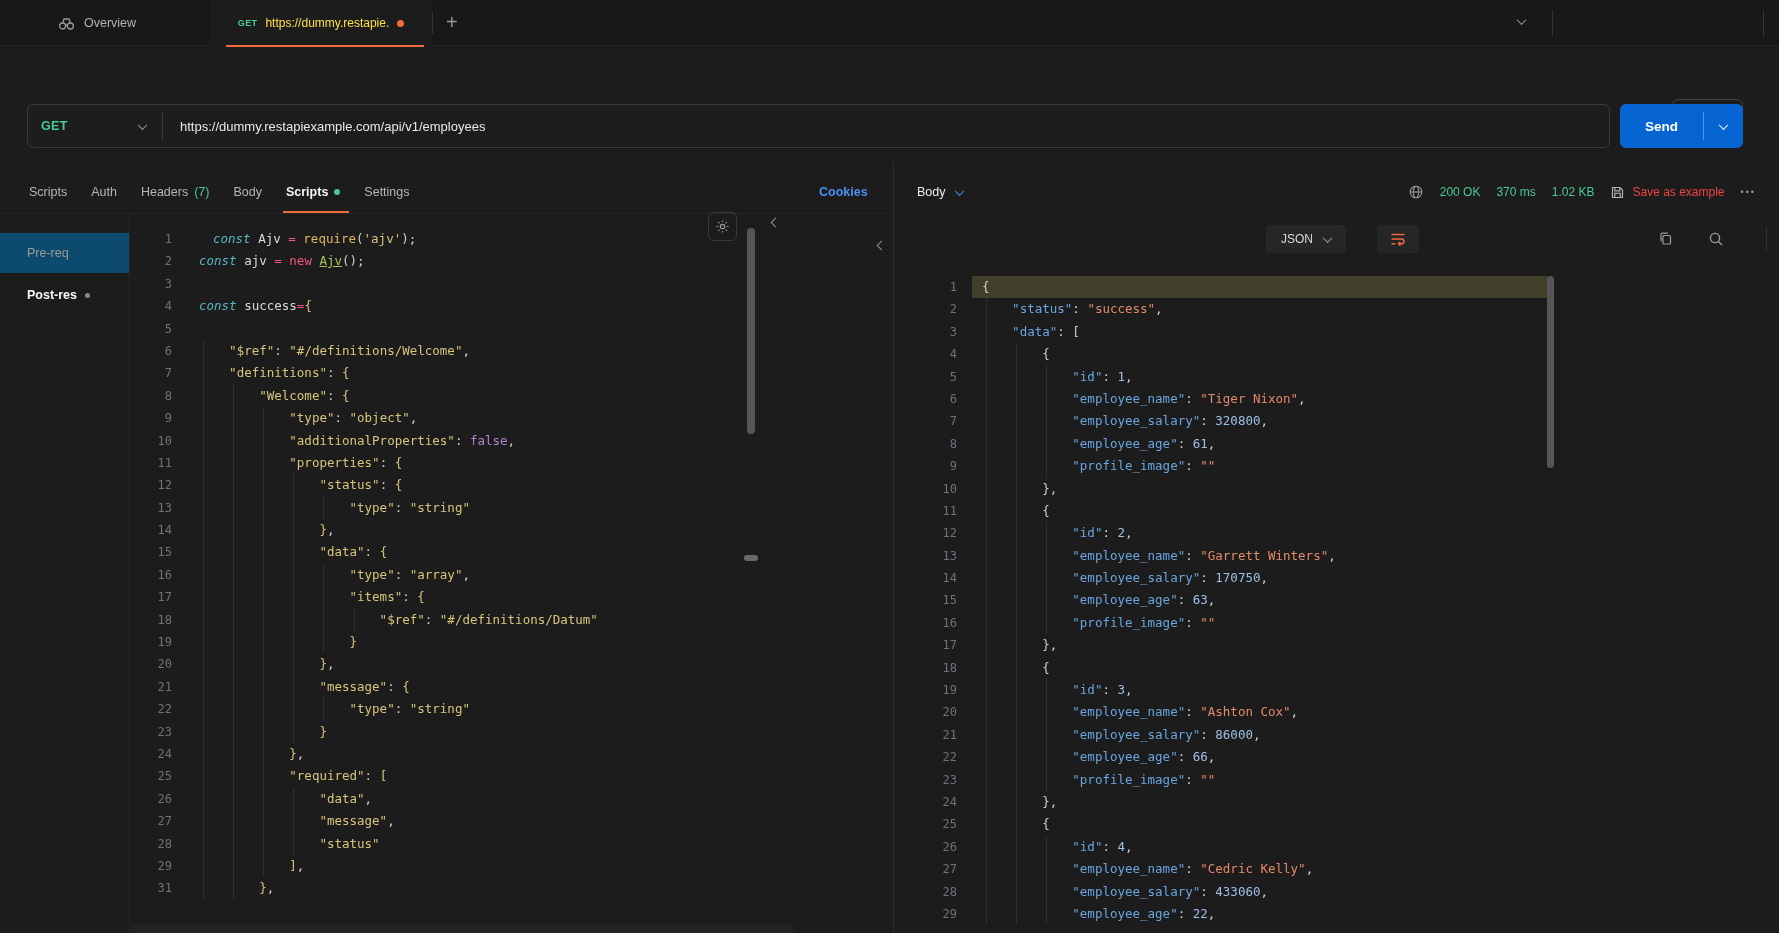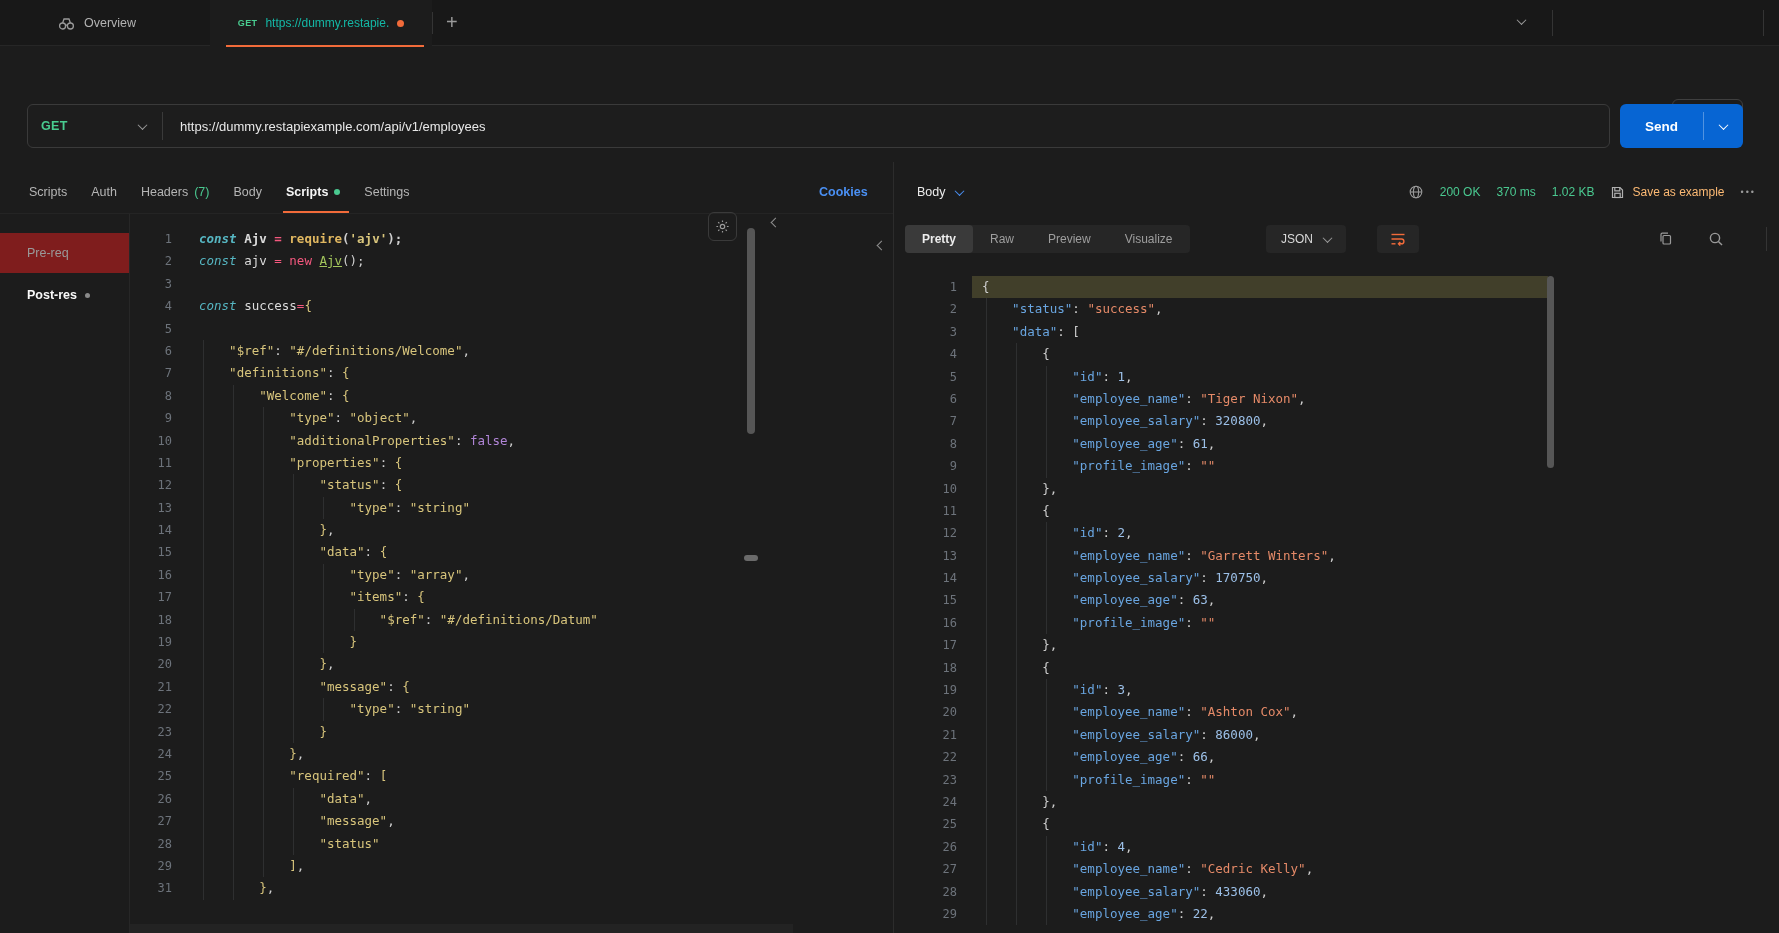--- a/index.html
+++ b/index.html
@@ -16,21 +16,21 @@
   .vdiv{position:absolute;width:1px;background:#343434}
 
   
   .topbar{position:absolute;left:0;top:0;width:1779px;height:46px;background:var(--bar);border-bottom:1px solid #262626}
   .tab-overview{position:absolute;left:58px;top:0;height:46px;display:flex;align-items:center;gap:9px;
     color:#b3b3b3;font-size:12.5px;cursor:pointer}
   .tab-request{position:absolute;left:210px;top:0;width:222px;height:46px;background:var(--bg);
     display:flex;align-items:center;justify-content:center;gap:8px;cursor:pointer}
   .tab-request::after{content:"";position:absolute;left:16px;right:8px;bottom:-1px;height:2px;background:var(--orange)}
   .method-mini{color:var(--get);font-size:9px;font-weight:bold;letter-spacing:.4px}
-  .tab-title{color:#14b8a6;font-size:12px}
+  .tab-title{color:#fde047;font-size:12px}
   .dot-unsaved{width:7px;height:7px;border-radius:50%;background:var(--orange)}
   .tab-plus{position:absolute;left:446px;top:0;height:44px;display:flex;align-items:center;
     color:var(--dim);font-size:20px;font-weight:300;cursor:pointer}
   .pane-toggle{position:absolute;left:1518px;top:18px;color:var(--dim);cursor:pointer}
   .env-sel{position:absolute;left:1565px;top:0;height:46px;display:flex;align-items:center;gap:9px;
     color:#b9b9b9;font-size:12.5px;cursor:pointer}
   .env-sel .chv{margin-left:18px;color:var(--dim)}
 
   
   .hdr{position:absolute;left:0;top:46px;width:1779px;height:50px}
@@ -65,21 +65,21 @@
   .rtab .cnt{color:var(--green)}
   .rtab.active{color:#f5f5f5;font-weight:bold}
   .rtab.active::after{content:"";position:absolute;left:-3px;right:-9px;bottom:0;height:2.5px;background:var(--orange)}
   .dot-green{width:6px;height:6px;border-radius:50%;background:var(--green)}
   .cookies{position:absolute;left:819px;top:170px;height:44px;display:flex;align-items:center;
     color:var(--link);font-size:12.5px;font-weight:bold;cursor:pointer}
 
   
   .script-side{position:absolute;left:0;top:214px;width:130px;height:719px;border-right:1px solid #272727;font-size:12.5px}
   .side-pre{position:absolute;left:0;top:19px;width:129px;height:40px;display:flex;align-items:center;
-    padding-left:27px;background:#7f1d1d;color:#9a9a9a;cursor:pointer}
+    padding-left:27px;background:#0c4a6e;color:#9a9a9a;cursor:pointer}
   .side-post{position:absolute;left:0;top:61px;width:129px;height:40px;display:flex;align-items:center;gap:8px;
     padding-left:27px;color:#fafafa;font-weight:bold;cursor:pointer}
   .dot-gray{width:5px;height:5px;border-radius:50%;background:#8a8a8a}
 
   
   .ed{position:absolute;overflow:hidden;font-family:"DejaVu Sans Mono",monospace;font-size:12.5px;cursor:text}
   #script-editor{left:130px;top:214px;width:663px;height:710px;padding-top:14px}
   #resp-editor{left:893px;top:253px;width:663px;height:680px;padding-top:23px}
   .cl{position:relative;height:22.4px;line-height:22.4px;white-space:pre}
   .ln{position:absolute;left:0;top:0;text-align:right;color:#6d737b;font-size:12px;z-index:1}
@@ -106,21 +106,21 @@
   .sb-mark{position:absolute;left:744px;top:555px;width:14px;height:6px;background:#6a6a6a;border-radius:3px}
   .hstrip{position:absolute;left:130px;top:924px;width:663px;height:9px;background:#232323}
   .pane-div{position:absolute;left:893px;top:162px;width:1px;height:771px;background:var(--bord)}
 
   
   .resp-body{position:absolute;left:917px;top:170px;height:44px;display:flex;align-items:center;gap:10px;
     color:#ececec;font-size:12.5px;cursor:pointer}
   .resp-body .chv{color:var(--link)}
   .resp-meta{position:absolute;right:23px;top:170px;height:44px;display:flex;align-items:center;gap:16px;font-size:12px}
   .grn{color:var(--green)}
-  .save-ex{display:flex;align-items:center;gap:7px;color:#fdba74;cursor:pointer}
+  .save-ex{display:flex;align-items:center;gap:7px;color:#ef4444;cursor:pointer}
   .ooo{color:var(--dim);font-size:9px;letter-spacing:2px;cursor:pointer}
   .fmt-grp{position:absolute;left:905px;top:225px;height:28px;display:flex;background:var(--pill);border-radius:4px;font-size:12px}
   .fmt{display:flex;align-items:center;padding:0 17px;color:#9e9e9e;cursor:pointer;border-radius:4px}
   .fmt.active{background:#3a3a3a;color:#ececec;font-weight:bold}
   .lang-pill{position:absolute;left:1266px;top:225px;height:28px;display:flex;align-items:center;gap:11px;
     padding:0 15px;background:var(--pill);border-radius:4px;color:#d9d9d9;font-size:12px;cursor:pointer}
   .lang-pill .chv{color:var(--dim)}
   .wrap-btn{position:absolute;left:1377px;top:225px;width:42px;height:28px;background:var(--pill);
     border-radius:4px;display:flex;align-items:center;justify-content:center;cursor:pointer}
   .ico-btn{position:absolute;cursor:pointer}
@@ -224,21 +224,21 @@
     <div class="side-pre">
       <span>Pre-req</span>
     </div>
     <div class="side-post">
       <span>Post-res</span>
         <span class="dot-gray"></span>
     </div>
   </div>
 
   <div class="ed" id="script-editor">
-      <div class="cl"><span class="ln" style="width: 42px;">1</span><span class="code" style="left: 69px; font-weight: bold;"><span class="tk-k">const</span><span class="tk-w"> Ajv </span><span class="tk-o">=</span><span class="tk-w"> </span><span class="tk-f">require</span><span class="tk-p">(</span><span class="tk-s">'ajv'</span><span class="tk-p">);</span></span></div>
+      <div class="cl"><span class="ln" style="width: 42px;">1</span><span class="code" style="left: 83px;"><span class="tk-k">const</span><span class="tk-w"> Ajv </span><span class="tk-o">=</span><span class="tk-w"> </span><span class="tk-f">require</span><span class="tk-p">(</span><span class="tk-s">'ajv'</span><span class="tk-p">);</span></span></div>
       <div class="cl"><span class="ln" style="width: 42px;">2</span><span class="code" style="left: 69px;"><span class="tk-k">const</span><span class="tk-w"> ajv </span><span class="tk-o">=</span><span class="tk-w"> </span><span class="tk-o">new</span><span class="tk-w"> </span><span class="tk-g">Ajv</span><span class="tk-p">();</span></span></div>
       <div class="cl"><span class="ln" style="width: 42px;">3</span><span class="code" style="left: 69px;"></span></div>
       <div class="cl"><span class="ln" style="width: 42px;">4</span><span class="code" style="left: 69px;"><span class="tk-k">const</span><span class="tk-w"> success</span><span class="tk-o">=</span><span class="tk-s">{</span></span></div>
       <div class="cl"><span class="ln" style="width: 42px;">5</span><span class="code" style="left: 69px;"></span></div>
       <div class="cl"><span class="ln" style="width: 42px;">6</span><span class="guide" style="left: 73px;"></span><span class="code" style="left: 69px;"><span class="tk-s">    "$ref"</span><span class="tk-p">: </span><span class="tk-s">"#/definitions/Welcome"</span><span class="tk-p">,</span></span></div>
       <div class="cl"><span class="ln" style="width: 42px;">7</span><span class="guide" style="left: 73px;"></span><span class="code" style="left: 69px;"><span class="tk-s">    "definitions"</span><span class="tk-p">: </span><span class="tk-s">{</span></span></div>
       <div class="cl"><span class="ln" style="width: 42px;">8</span><span class="guide" style="left: 73px;"></span><span class="guide" style="left: 103.1px;"></span><span class="code" style="left: 69px;"><span class="tk-s">        "Welcome"</span><span class="tk-p">: </span><span class="tk-s">{</span></span></div>
       <div class="cl"><span class="ln" style="width: 42px;">9</span><span class="guide" style="left: 73px;"></span><span class="guide" style="left: 103.1px;"></span><span class="guide" style="left: 133.2px;"></span><span class="code" style="left: 69px;"><span class="tk-s">            "type"</span><span class="tk-p">: </span><span class="tk-s">"object"</span><span class="tk-p">,</span></span></div>
       <div class="cl"><span class="ln" style="width: 42px;">10</span><span class="guide" style="left: 73px;"></span><span class="guide" style="left: 103.1px;"></span><span class="guide" style="left: 133.2px;"></span><span class="code" style="left: 69px;"><span class="tk-s">            "additionalProperties"</span><span class="tk-p">: </span><span class="tk-v">false</span><span class="tk-p">,</span></span></div>
       <div class="cl"><span class="ln" style="width: 42px;">11</span><span class="guide" style="left: 73px;"></span><span class="guide" style="left: 103.1px;"></span><span class="guide" style="left: 133.2px;"></span><span class="code" style="left: 69px;"><span class="tk-s">            "properties"</span><span class="tk-p">: </span><span class="tk-s">{</span></span></div>
@@ -293,26 +293,20 @@
       <svg width="15" height="15" viewBox="0 0 15 15" stroke="#b0b0b0" fill="none" stroke-width="1.2">
         <path d="M2.5 2.5 H10 L12.5 5 V12.5 H2.5 Z"></path>
           <path d="M4.8 2.5 V5.8 H9.8 V2.5"></path>
           <rect x="4.8" y="8.3" width="5.4" height="4.2"></rect>
       </svg>
       <span>Save as example</span>
     </span>
     <span class="ooo">•••</span>
   </div>
 
-  <div class="fmt-grp">
-    <div class="fmt active">Pretty</div>
-    <div class="fmt">Raw</div>
-    <div class="fmt">Preview</div>
-    <div class="fmt">Visualize</div>
-  </div>
   <div class="lang-pill">
     <span>JSON</span>
     <span class="chv"></span>
   </div>
   <div class="wrap-btn">
     <svg width="16" height="14" viewBox="0 0 16 14" stroke="#f26b3a" fill="none" stroke-width="1.4">
       <path d="M1.5 2.5 H14.5"></path>
         <path d="M1.5 7 H11.5 A2.4 2.4 0 0 1 11.5 11.8 H8.8"></path>
       <path d="M10.3 10 L8.5 11.8 L10.3 13.6"></path>
         <path d="M1.5 11.8 H5.5"></path>

